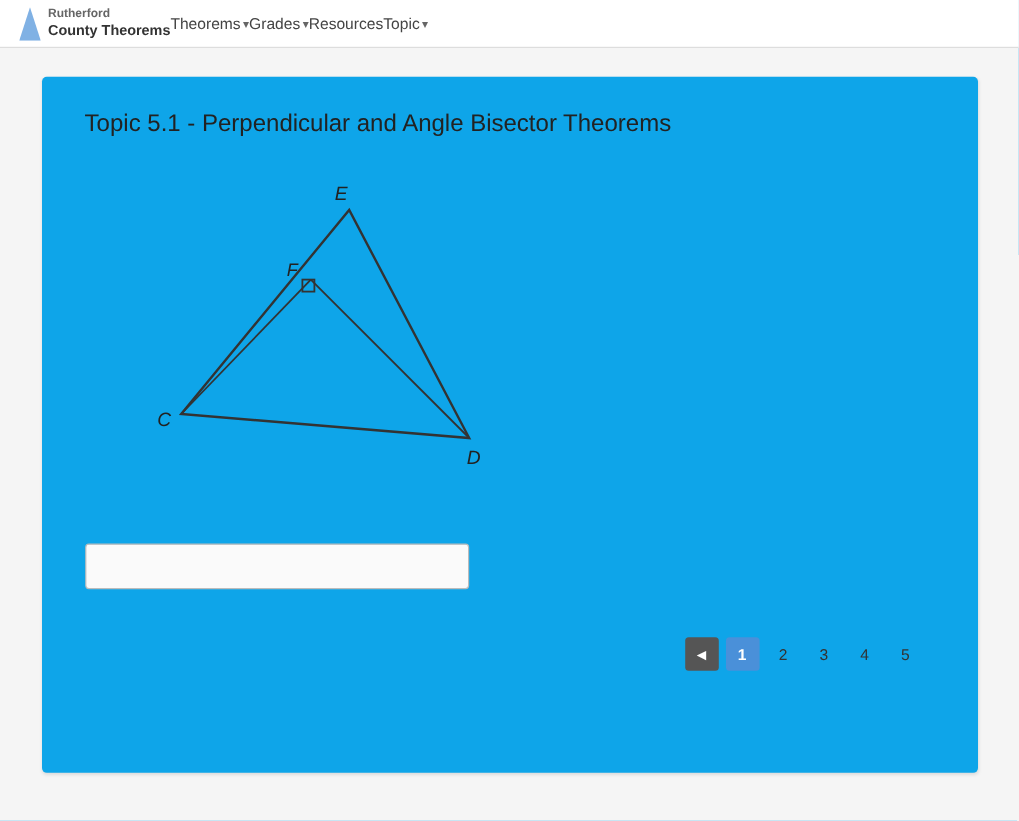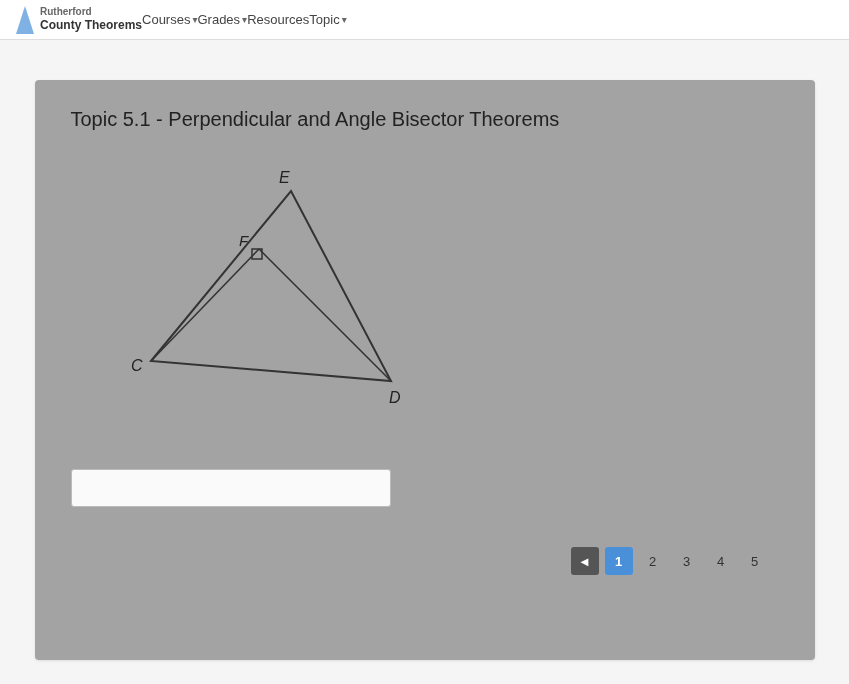--- a/index.html
+++ b/index.html
@@ -33,22 +33,22 @@
       color: #444;
       cursor: pointer;
       display: flex;
       align-items: center;
       gap: 2px;
     }
     .nav-item .chevron { font-size: 10px; color: #666; }
 
     
     .main-content {
-      background: #a3a3a3;
-      margin: 40px auto;
+      background: #0ea5e9;
+      margin: 24px auto;
       width: 780px;
       min-height: 580px;
       border-radius: 4px;
       box-shadow: 0 1px 3px rgba(0,0,0,0.1);
       padding: 28px 36px 24px 36px;
     }
     .topic-title {
       font-size: 20px;
       font-weight: normal;
       color: #222;
@@ -130,21 +130,21 @@
         <polygon points="9,0 18,28 0,28" fill="#4a90d9" opacity="0.7"></polygon>
       </svg>
     </div>
     <div>
       <div style="font-size:10px; color:#666;">Rutherford</div>
       <div style="font-size:12px; font-weight:bold; color:#333;">County Theorems</div>
     </div>
   </div>
 
   <div class="nav-item">
-    <span>Courses</span>
+    <span>Theorems</span>
     <span class="chevron">▾</span>
   </div>
   <div class="nav-item">
     <span>Grades</span>
     <span class="chevron">▾</span>
   </div>
   <div class="nav-item">
     <span>Resources</span>
   </div>
   <div class="nav-item">

